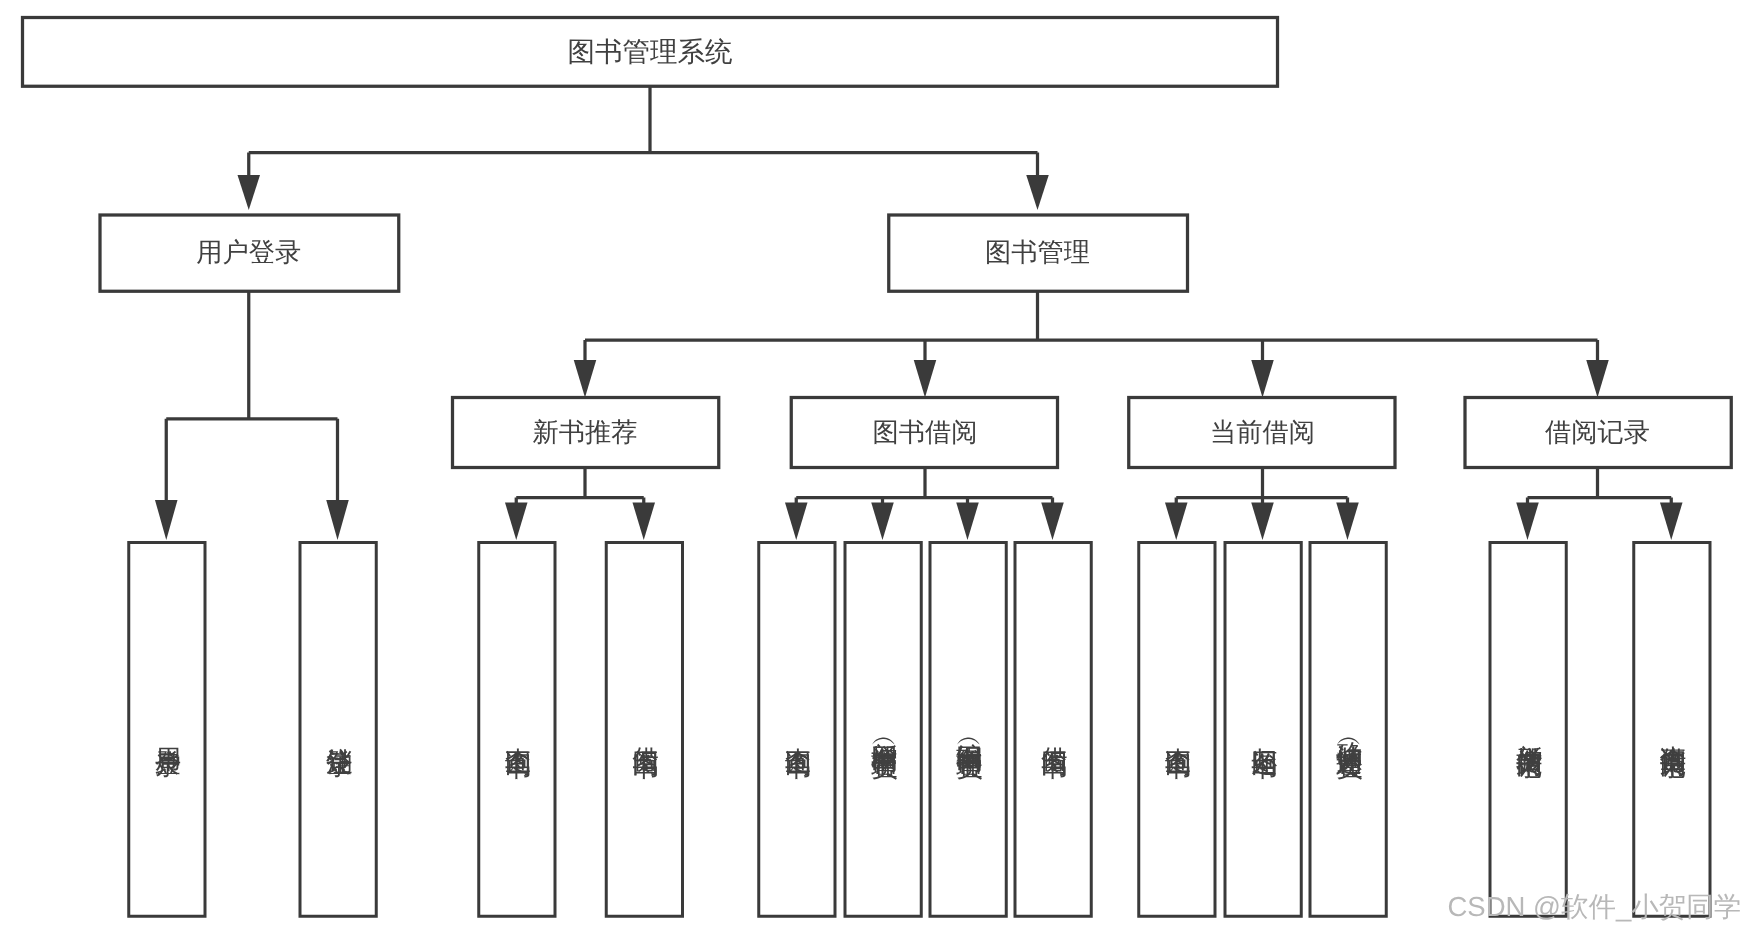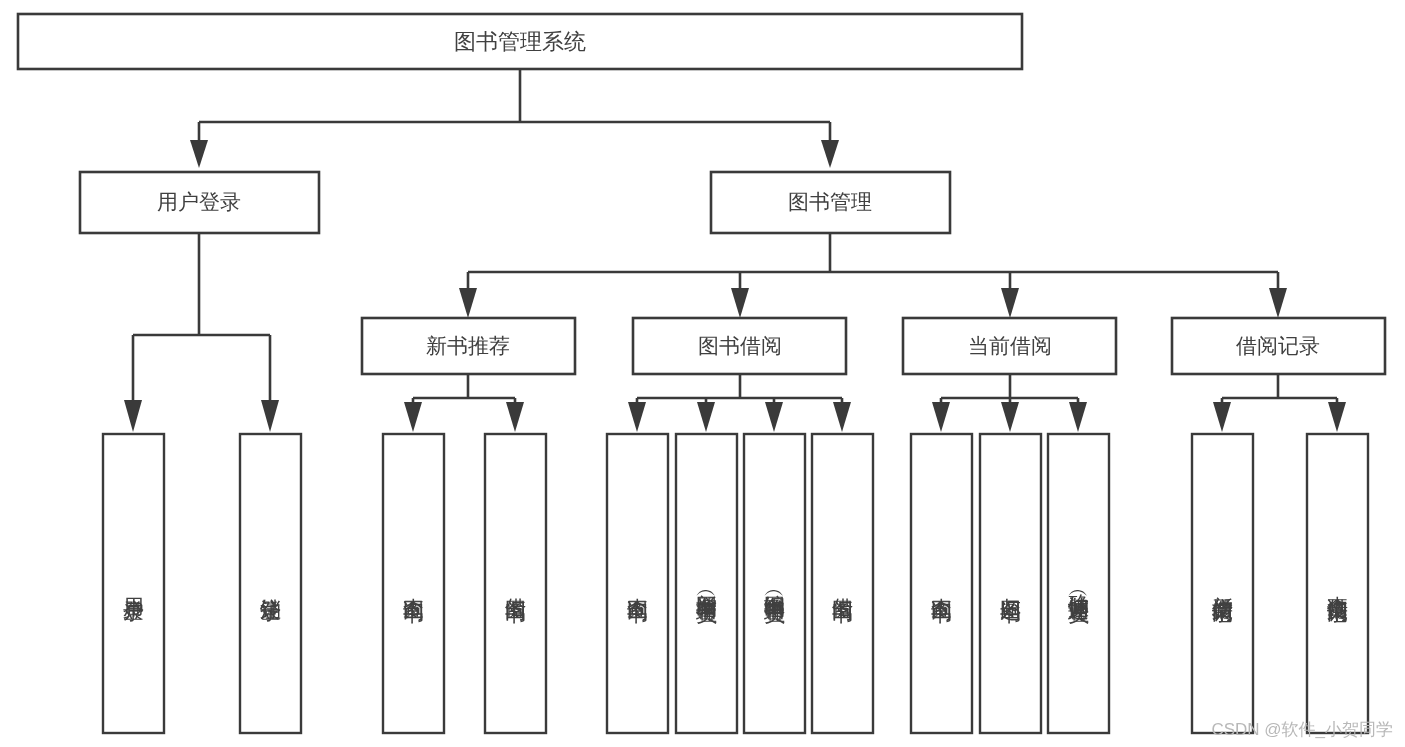--- a/index.html
+++ b/index.html
@@ -69,21 +69,21 @@
     color: #404040;
     letter-spacing: 1.5px;
     white-space: nowrap;
     pointer-events: none;
   }
   .watermark {
     position: absolute;
     right: 12px;
     bottom: 6px;
     font-family: "Liberation Sans", "DejaVu Sans", sans-serif;
-    font-size: 17px;
+    font-size: 22px;
     color: #b8b8b8;
     white-space: nowrap;
   }
 </style>
 </head>
 <body>
 
 <div id="diagram-root">
 
   <svg class="flow" viewBox="0 0 1405 747">

